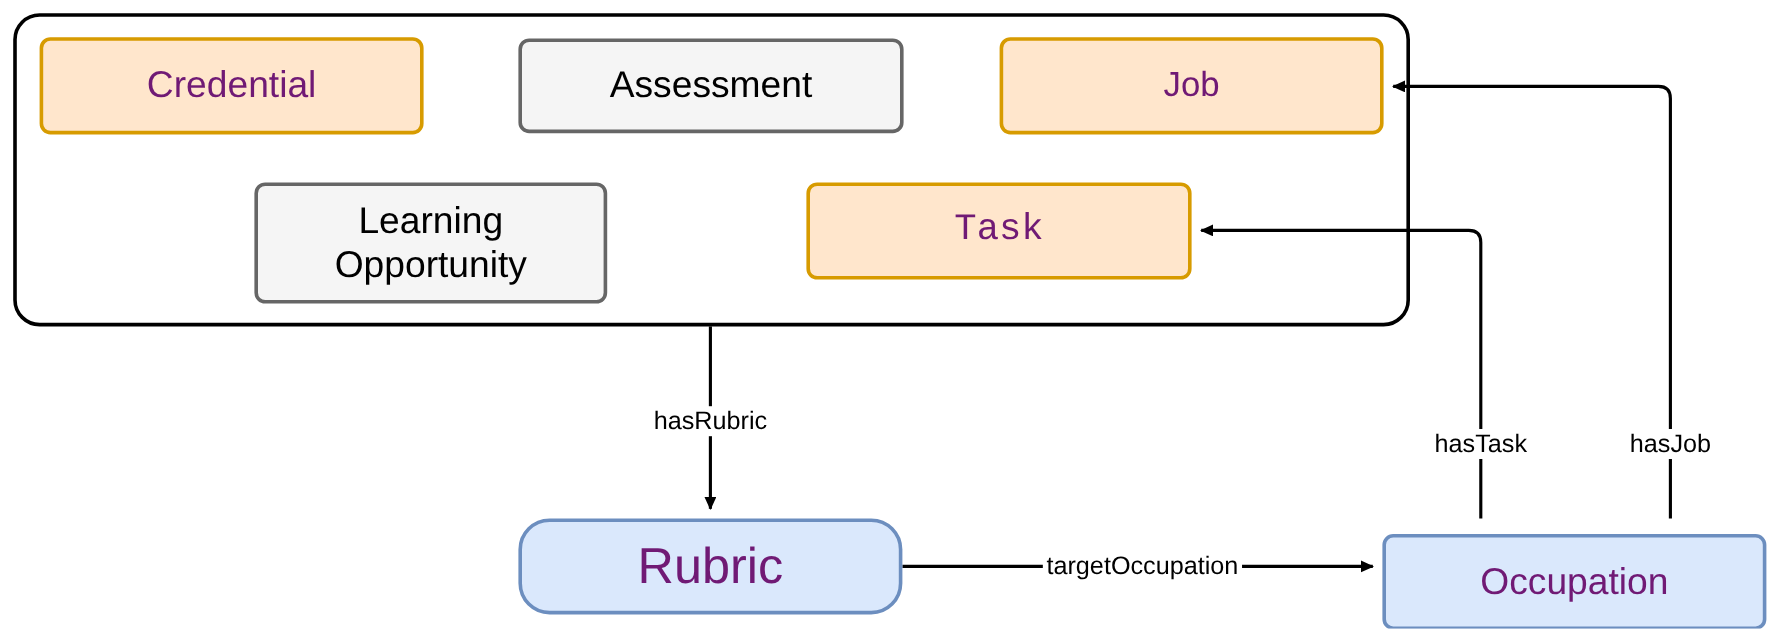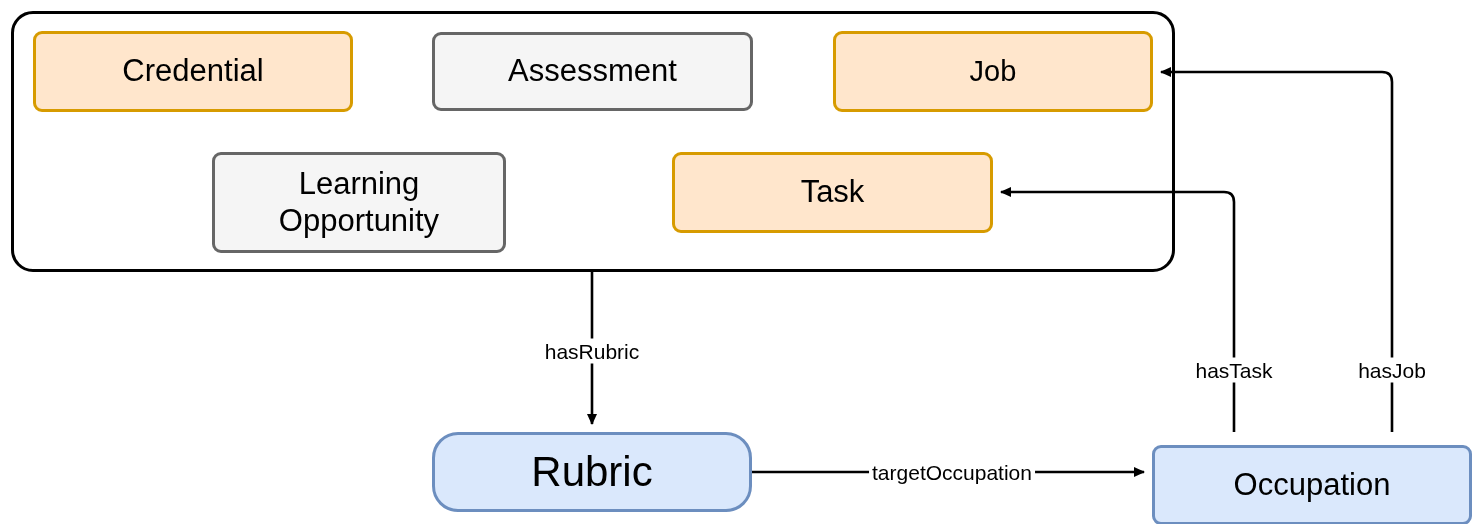--- a/index.html
+++ b/index.html
@@ -26,21 +26,21 @@
   }
   .node {
     position: absolute;
     box-sizing: border-box;
     display: flex;
     align-items: center;
     justify-content: center;
     text-align: center;
     border-radius: 9px;
     line-height: 1.18;
-    color: #000000;
+    color: #701a75;
     white-space: pre-line;
   }
   .node.orange {
     background: #ffe6cc;
     border: 3px solid #d79b00;
   }
   .node.blue {
     background: #dae8fc;
     border: 3px solid #6c8ebf;
   }
@@ -97,21 +97,21 @@
       <path d="M 1392 432 L 1392 82 Q 1392 72 1382 72 L 1161 72" fill="none" stroke="#000000" stroke-width="2.6" marker-end="url(#arrowhead)"></path>
     </g>
   </svg>
 
   <div id="nodes">
       <div class="node orange" style="left: 33px; top: 31px; width: 320px; height: 81px; font-size: 31px;"><span>Credential</span></div>
       <div class="node gray" style="left: 432px; top: 32px; width: 321px; height: 79px; font-size: 31px;"><span>Assessment</span></div>
       <div class="node orange" style="left: 833px; top: 31px; width: 320px; height: 81px; font-size: 29px;"><span>Job</span></div>
       <div class="node gray" style="left: 212px; top: 152px; width: 294px; height: 101px; font-size: 31px;"><span>Learning
 Opportunity</span></div>
-      <div class="node orange" style="left: 672px; top: 152px; width: 321px; height: 81px; font-size: 31px;"><span>Task</span></div>
+      <div class="node orange" style="left: 672px; top: 152px; width: 321px; height: 81px; font-size: 31px; font-family: Liberation Mono, monospace;"><span>Task</span></div>
       <div class="node blue" style="left: 432px; top: 432px; width: 320px; height: 80px; font-size: 42px; border-radius: 26px;"><span>Rubric</span></div>
       <div class="node blue" style="left: 1152px; top: 432px; width: 320px; height: 80px; font-size: 31px; margin-top: 13px;"><span>Occupation</span></div>
     </div>
 
   <div id="edge-labels">
       <div class="edge-label" style="left: 592px; top: 351px;">hasRubric</div>
       <div class="edge-label" style="left: 952px; top: 472px;">targetOccupation</div>
       <div class="edge-label" style="left: 1234px; top: 370px;">hasTask</div>
       <div class="edge-label" style="left: 1392px; top: 370px;">hasJob</div>
     </div>

